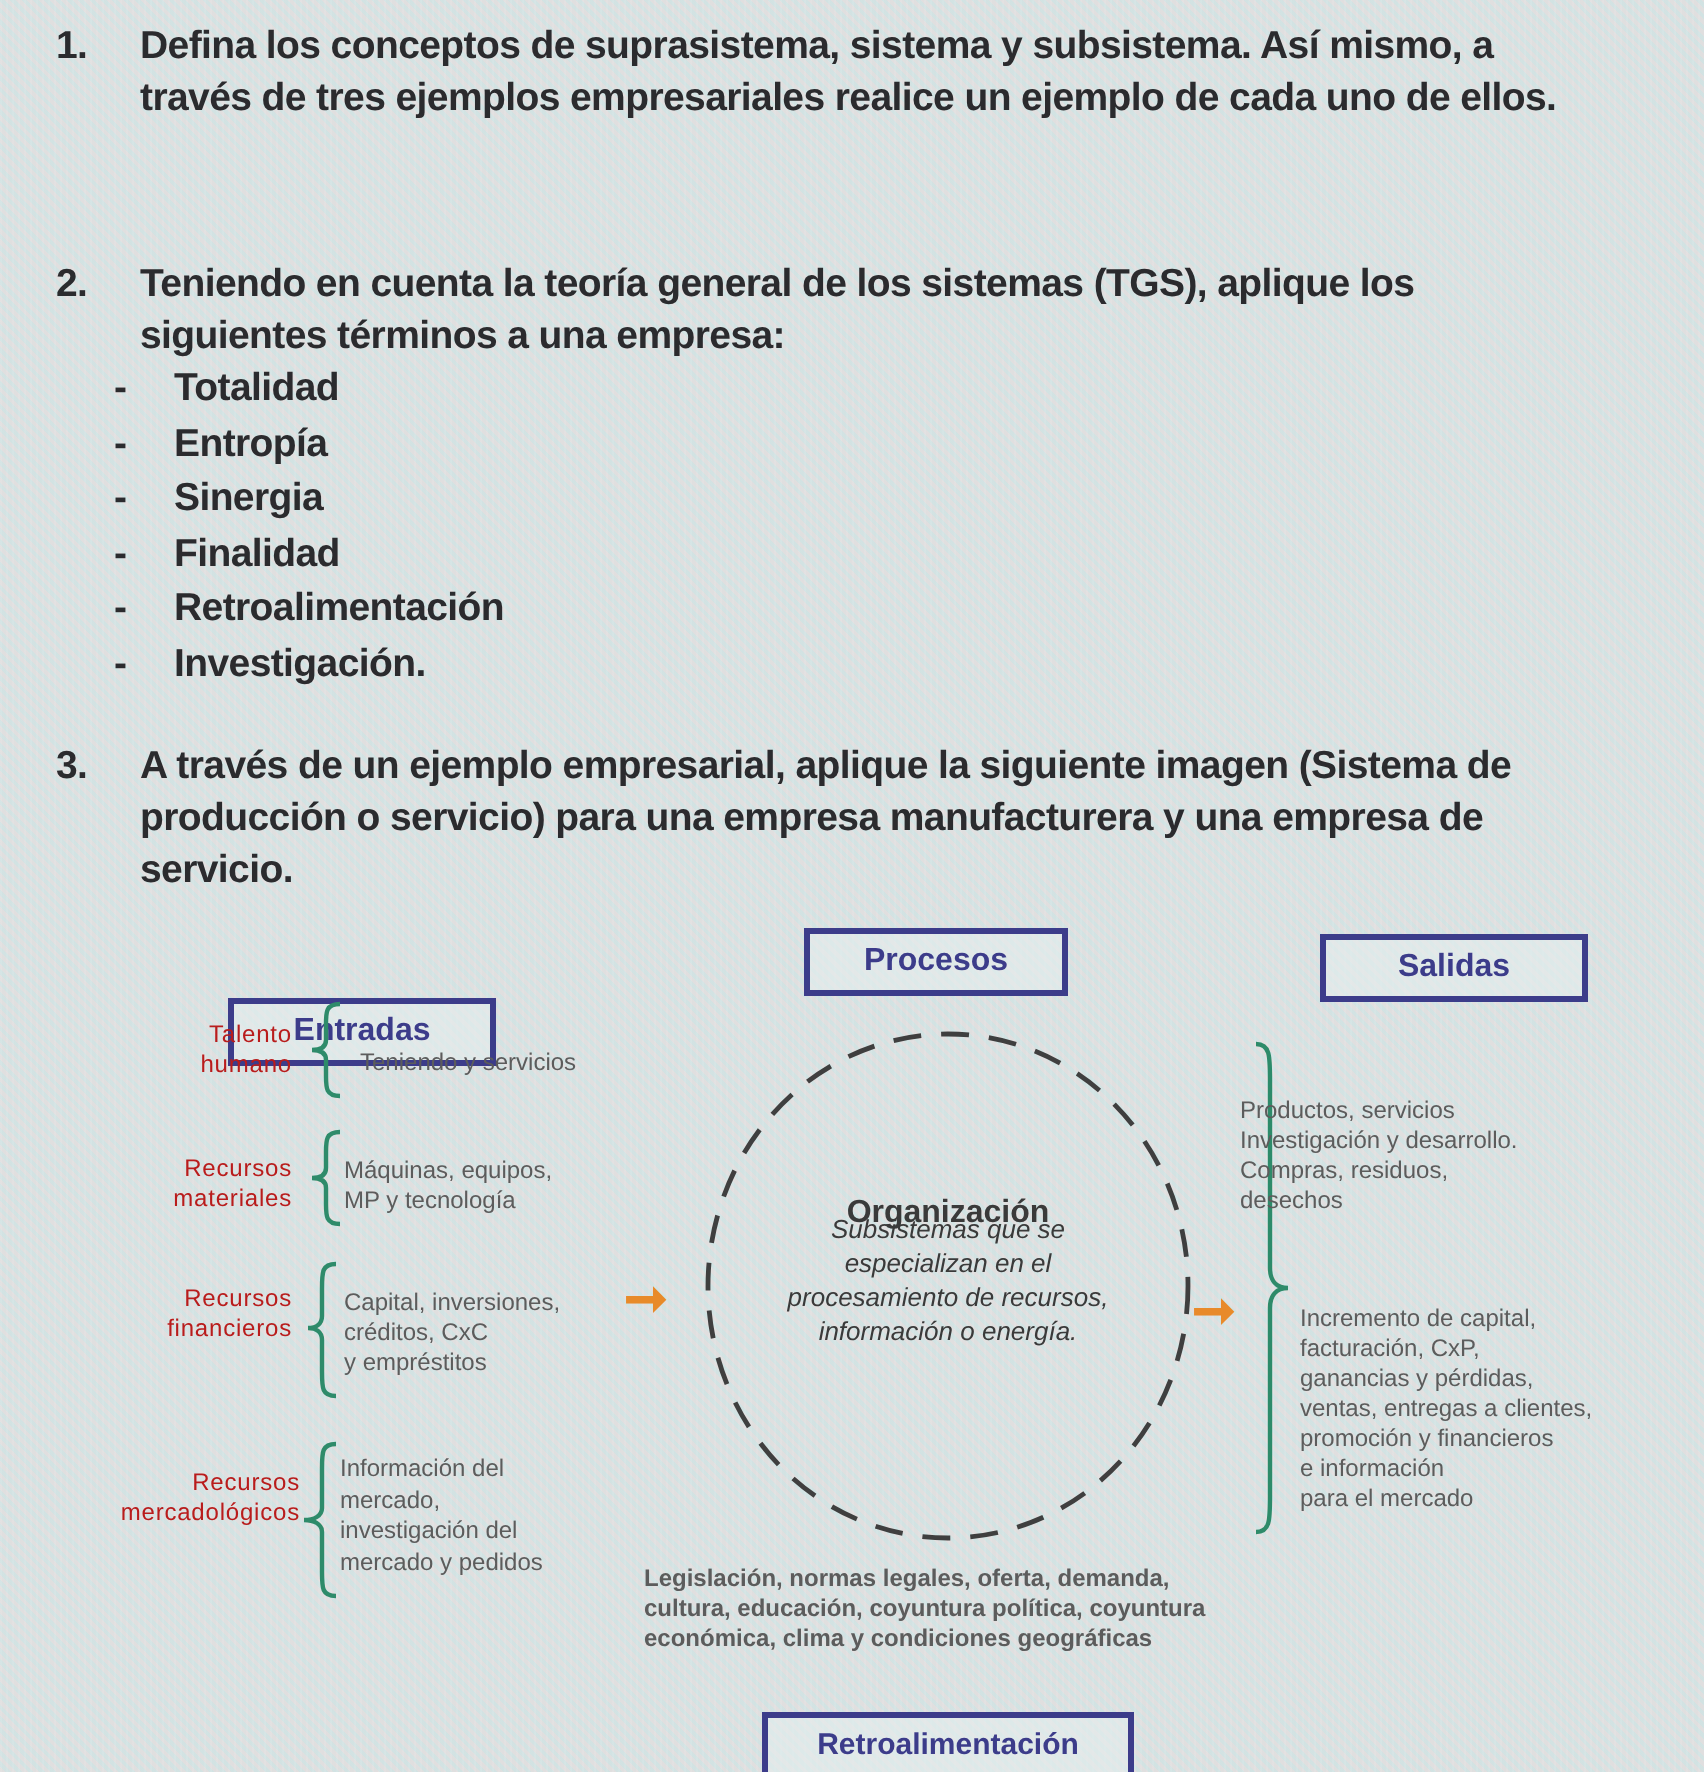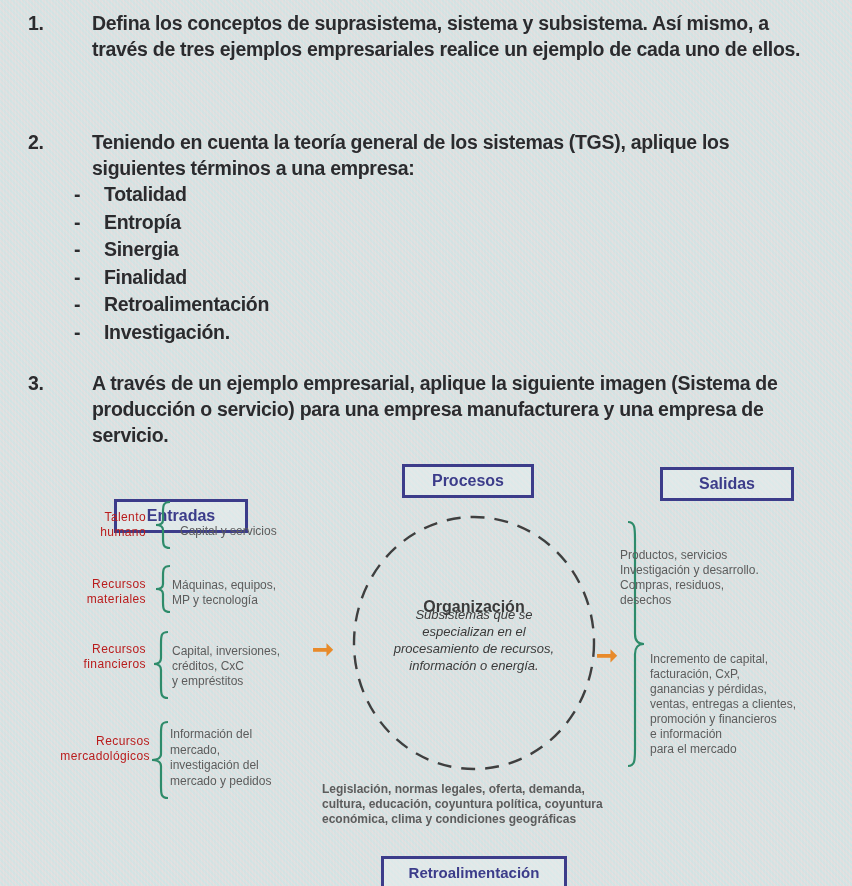--- a/index.html
+++ b/index.html
@@ -7,27 +7,27 @@
     width: 852px; height: 886px; overflow: hidden; position: relative;
     background: #d9e4e2;
     background-image:
       repeating-linear-gradient(45deg, rgba(255,200,210,0.18) 0 2px, rgba(180,220,230,0.18) 2px 4px),
       repeating-linear-gradient(90deg, rgba(255,255,255,0.10) 0 1px, rgba(0,0,0,0) 1px 3px);
     font-family: "Liberation Sans", sans-serif;
     color: #2b2b2e;
   }
   .q { position: absolute; left: 28px; font-size: 19.5px; line-height: 26px; font-stretch: condensed; letter-spacing: -0.3px; }
   .q .num { position: absolute; left: 0; width: 40px; }
-  .q .txt { margin-left: 64px; width: 730px; }
+  .q .txt { margin-left: 42px; width: 730px; }
   .q1 { top: 10px; font-weight: bold; }
   .q2 { top: 129px; }
   .q3 { top: 370px; font-weight: bold; }
   .q2 .txt, .q3 .txt { font-weight: normal; }
   .q2 .txt { font-weight: normal; }
-  .bul { margin-left: 42px; font-size: 19.5px; line-height: 27.5px; }
+  .bul { margin-left: 25px; font-size: 19.5px; line-height: 27.5px; }
   .bul .dash { display: inline-block; width: 30px; padding-left: 4px; }
   .q2 .num, .q2 .txt, .bul { font-weight: bold; }
   .q2 .txt { font-weight: bold; }
   .hbox {
     position: absolute; border: 3px solid #3c3c8a; color: #3c3c8a;
     font-weight: bold; font-size: 16px; text-align: center; line-height: 28px;
     background: rgba(230,238,238,0.55);
   }
   .label { position: absolute; font-size: 12px; font-weight: normal; color: #b91c1c; text-align: right; line-height: 15px; letter-spacing: 0.4px; }
   .small { position: absolute; font-size: 12px; color: #5c5c5c; line-height: 15px; }
@@ -66,21 +66,21 @@
 <div>
   <div class="hbox" style="left:114px; top:459px; width:128px; height:28px;margin-top:40px;">Entradas</div>
   <div class="hbox" style="left:402px; top:464px; width:126px; height:28px;">Procesos</div>
   <div class="hbox" style="left:660px; top:467px; width:128px; height:28px;">Salidas</div>
 
   <div class="label" style="left:56px; top:510px; width:90px; white-space:pre-line;">Talento
 humano</div>
   <svg class="brace" style="left:154px; top:500px;" width="18" height="50" viewBox="0 0 18 50">
       <path d="M16 2 C9 2 9 6 9 12 L9 20 C9 24 6 25 2 25 C6 25 9 26 9 30 L9 38 C9 44 9 48 16 48" fill="none" stroke="#2e8b6a" stroke-width="2.2"></path>
     </svg>
-  <div class="small" style="left:180px; top:524px; white-space:pre-line;">Capital y servicios</div>
+  <div class="small" style="left:180px; top:524px; white-space:pre-line;">Teniendo y servicios</div>
 
   <div class="label" style="left:56px; top:577px; width:90px; white-space:pre-line;">Recursos
 materiales</div>
   <svg class="brace" style="left:154px; top:564px;" width="18" height="50" viewBox="0 0 18 50">
       <path d="M16 2 C9 2 9 6 9 12 L9 20 C9 24 6 25 2 25 C6 25 9 26 9 30 L9 38 C9 44 9 48 16 48" fill="none" stroke="#2e8b6a" stroke-width="2.2"></path>
     </svg>
   <div class="small" style="left:172px; top:578px; white-space:pre-line;">Máquinas, equipos,
 MP y tecnología</div>
 
   <div class="label" style="left:46px; top:642px; width:100px; white-space:pre-line;">Recursos

